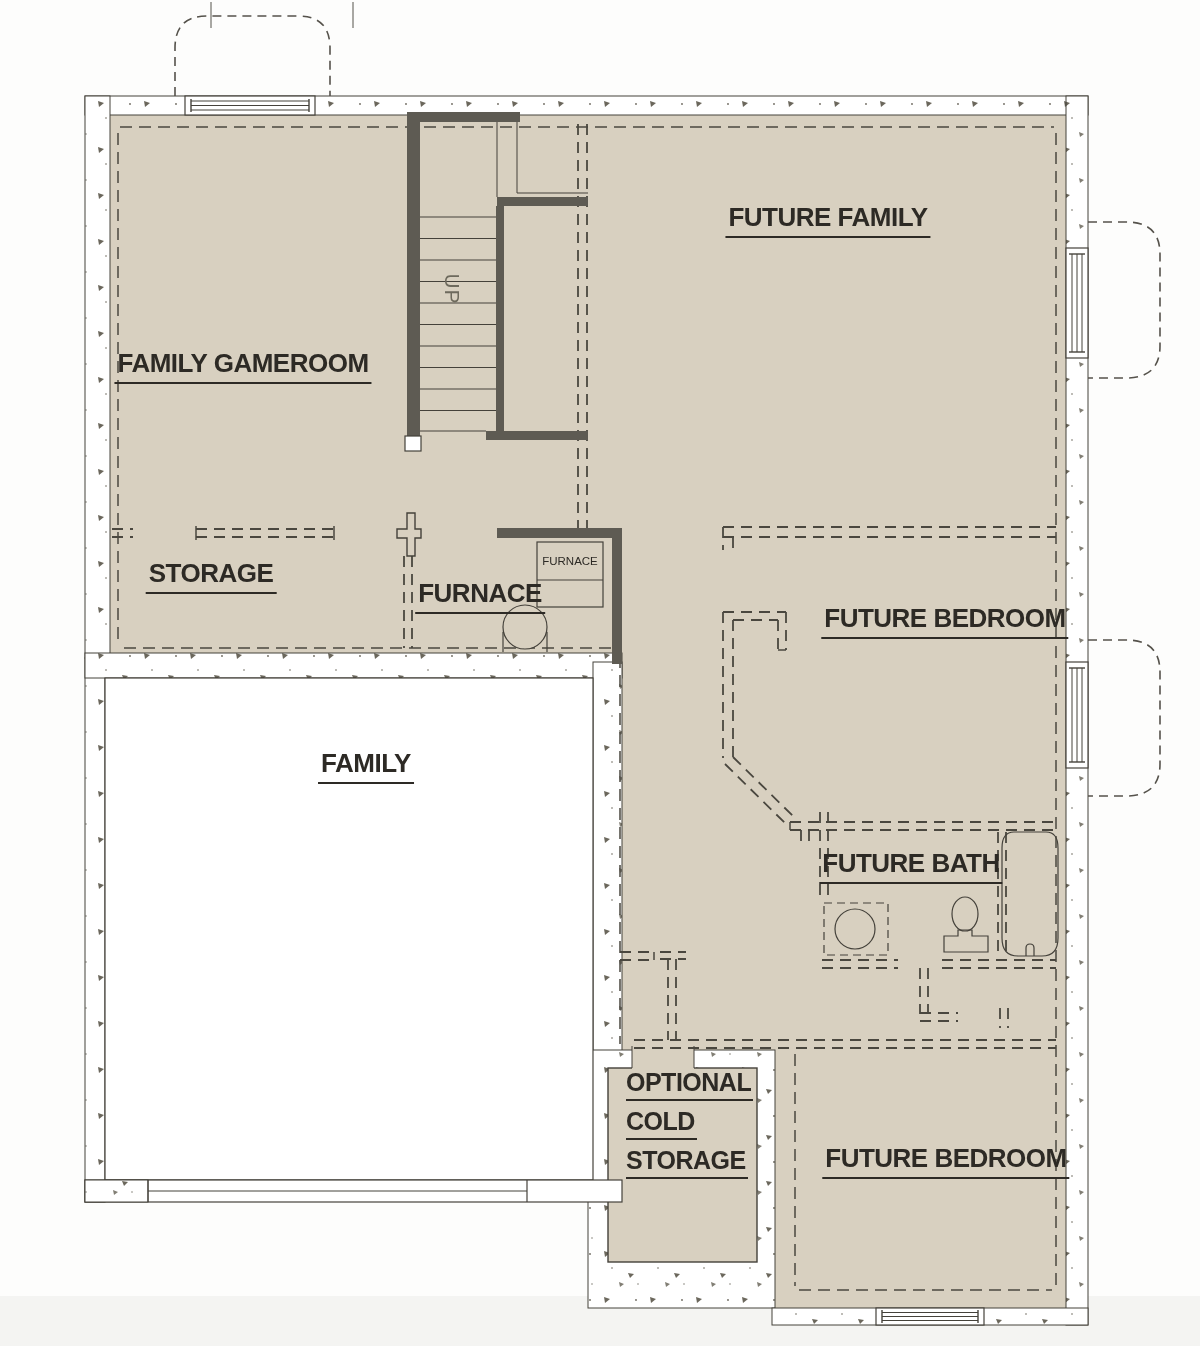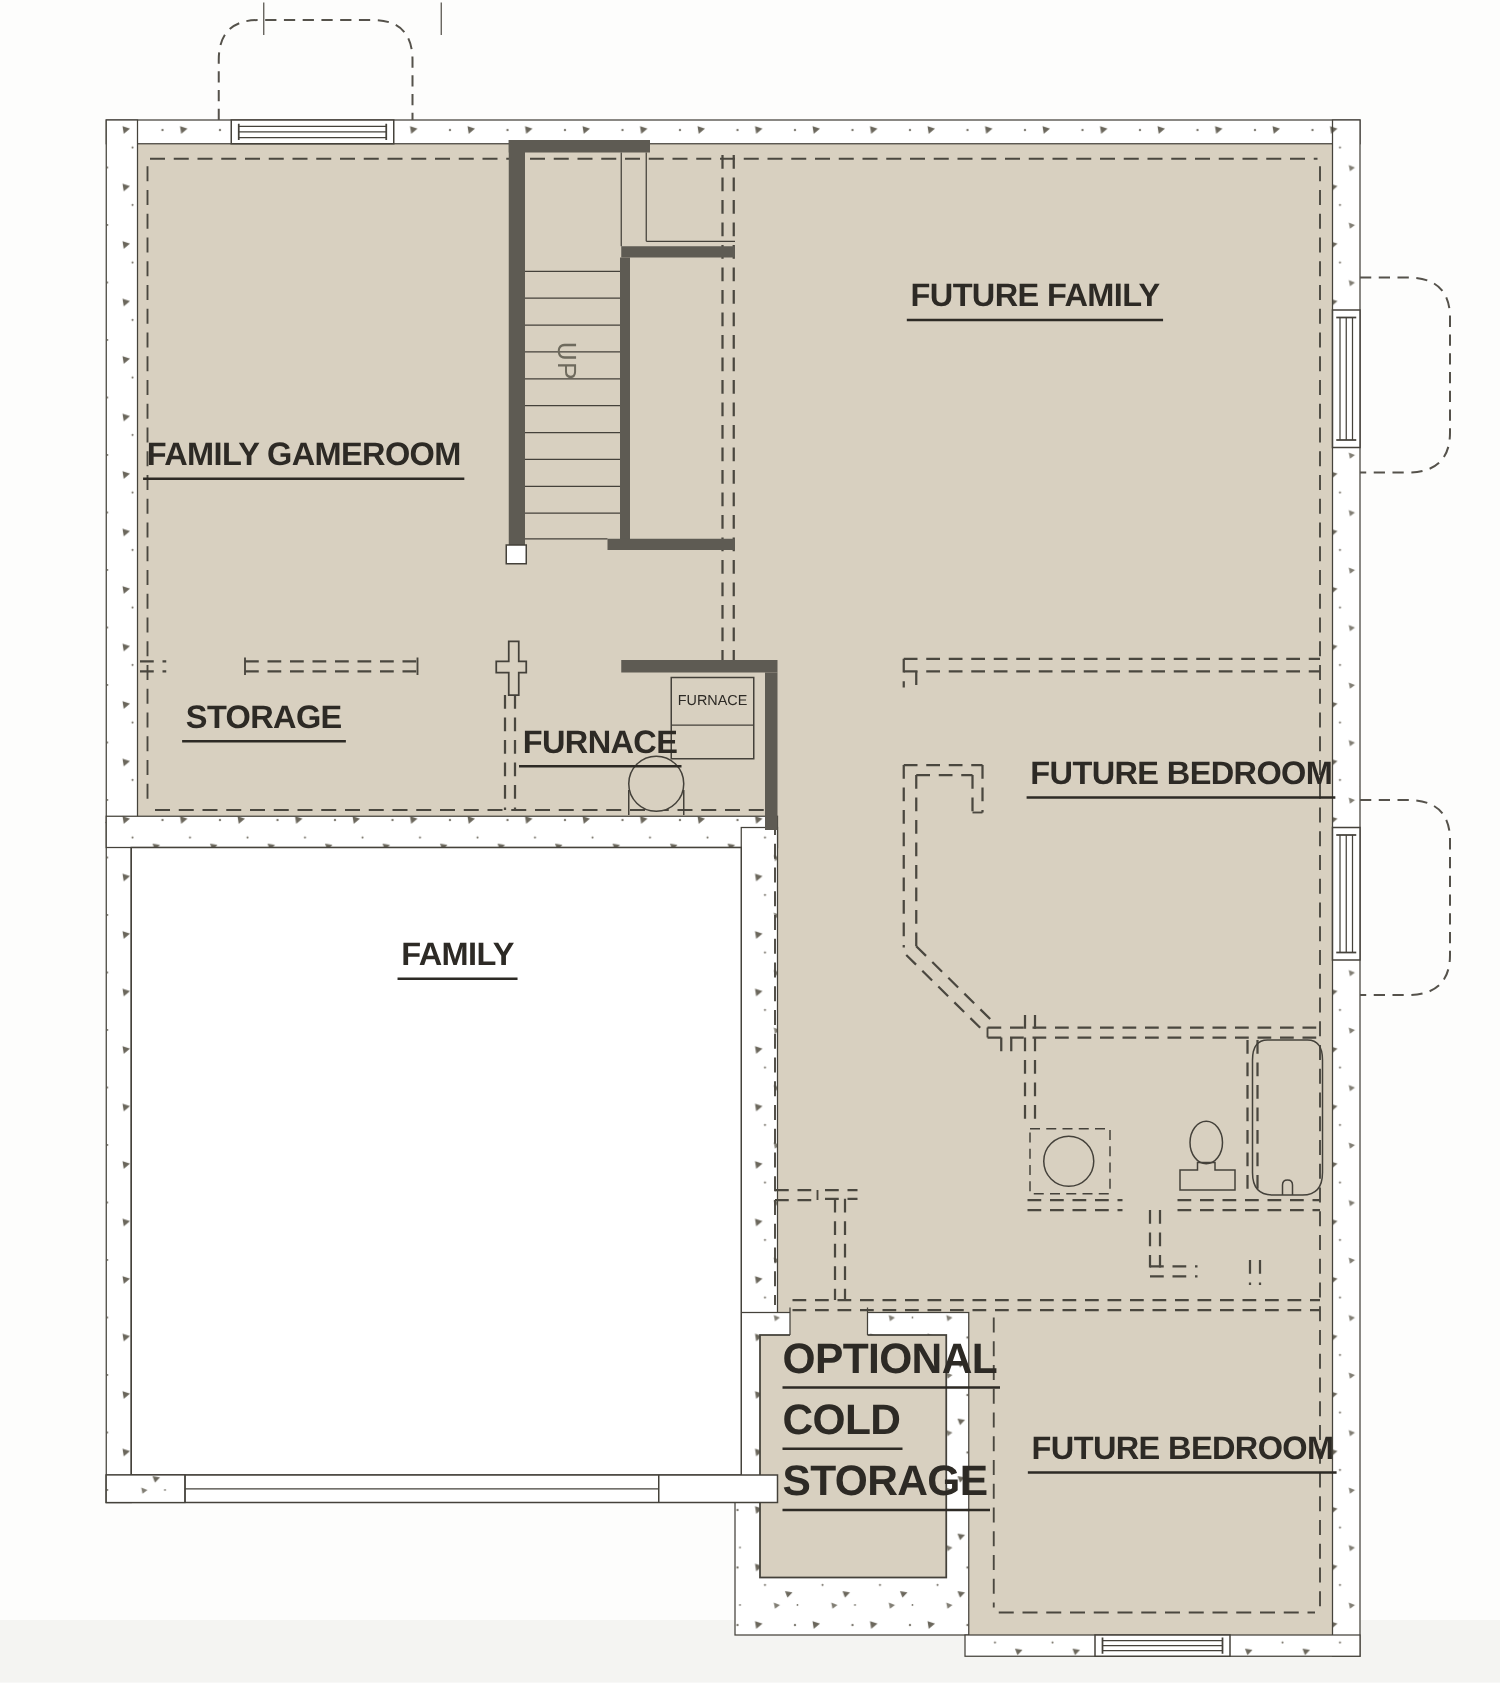--- a/index.html
+++ b/index.html
@@ -12,21 +12,21 @@
   .room-label{
     position:absolute;transform:translate(-50%,-50%);
     font-weight:700;font-size:26px;letter-spacing:-0.5px;color:#2d2a25;
     white-space:nowrap;z-index:5;
   }
   .room-label .ul{
     display:inline-block;border-bottom:2px solid #2d2a25;padding:0 3px 3px 3px;
   }
   .cold-label{
     position:absolute;left:626px;top:1068px;z-index:5;
-    font-weight:700;font-size:34px;letter-spacing:-0.5px;color:#2d2a25;
+    font-weight:700;font-size:25px;letter-spacing:-0.5px;color:#2d2a25;
   }
   .cold-label div{margin-bottom:6px;}
   .cold-label .ul{display:inline-block;border-bottom:2px solid #2d2a25;padding:0 2px 2px 0;}
   .up-label{
     position:absolute;left:452px;top:289px;transform:translate(-50%,-50%) rotate(90deg);
     font-size:21px;color:#6e6a5d;letter-spacing:1px;z-index:5;font-weight:400;
   }
   .furnace-unit-label{
     position:absolute;left:570px;top:561px;transform:translate(-50%,-50%);
     font-size:11.5px;color:#2d2a25;letter-spacing:0px;z-index:5;font-weight:400;
@@ -241,34 +241,37 @@
     <ellipse cx="965" cy="914" rx="13" ry="17"></ellipse>
     <path d="M944,952 V936 H958 V930 H972 V936 H988 V952 Z"></path>
     <path d="M1014,832 H1046 Q1058,832 1058,848 V938 Q1058,956 1042,956 H1018 Q1002,956 1002,938 V848 Q1002,832 1014,832 Z"></path>
     <path d="M1026,956 V948 Q1026,944 1030,944 Q1034,944 1034,948 V956"></path>
   </g>
 </svg>
 
   <div class="room-label" style="left:243px;top:366px">
     <span class="ul">FAMILY GAMEROOM</span>
   </div>
-  <div class="room-label" style="left:828px;top:239px">
+  <div class="room-label" style="left:828px;top:220px">
     <span class="ul">FUTURE FAMILY</span>
   </div>
   <div class="room-label" style="left:211px;top:576px">
     <span class="ul">STORAGE</span>
   </div>
   <div class="room-label" style="left:480px;top:596px">
     <span class="ul">FURNACE</span>
   </div>
   <div class="room-label" style="left:366px;top:766px">
     <span class="ul">FAMILY</span>
   </div>
   <div class="room-label" style="left:945px;top:621px">
     <span class="ul">FUTURE BEDROOM</span>
+  </div>
+  <div class="room-label" style="left:911px;top:866px">
+    <span class="ul">FUTURE BATH</span>
   </div>
   <div class="room-label" style="left:946px;top:1161px">
     <span class="ul">FUTURE BEDROOM</span>
   </div>
   <div class="cold-label">
     <div><span class="ul">OPTIONAL</span></div>
     <div><span class="ul">COLD</span></div>
     <div><span class="ul">STORAGE</span></div>
   </div>
   <div class="up-label">UP</div>

